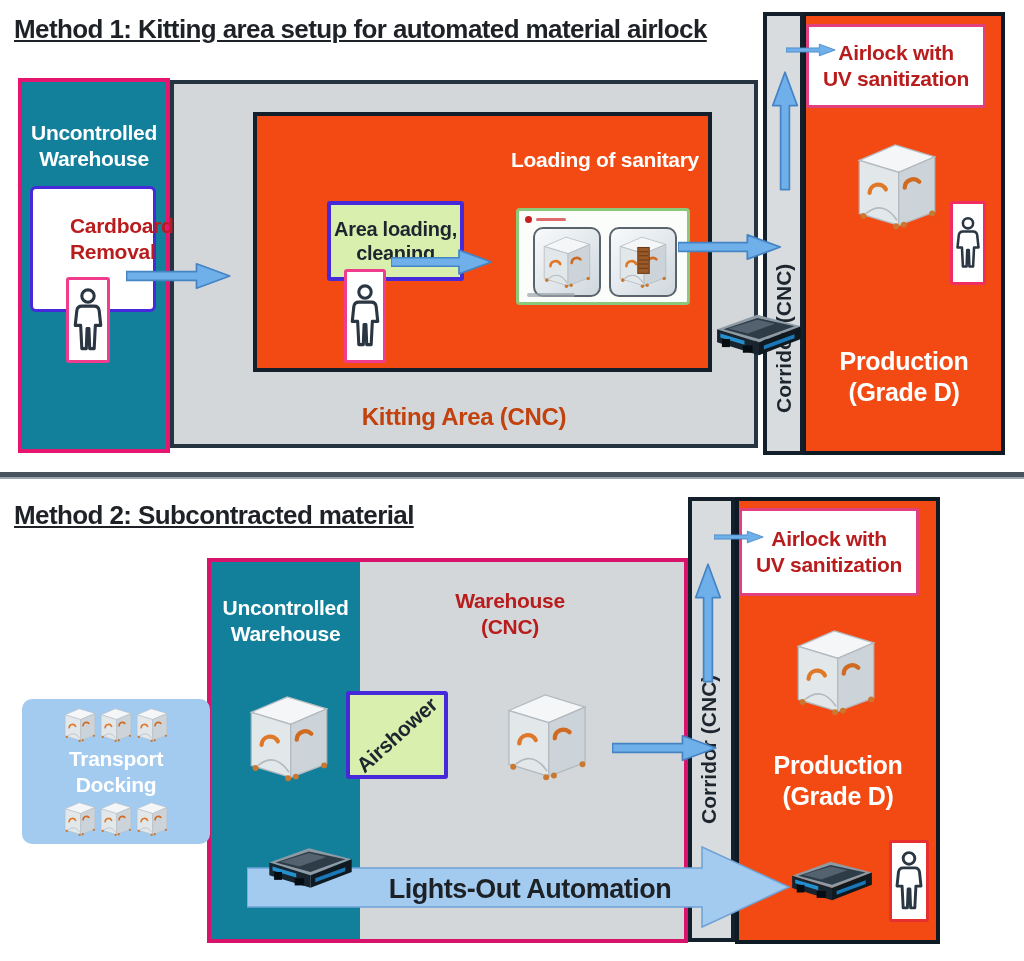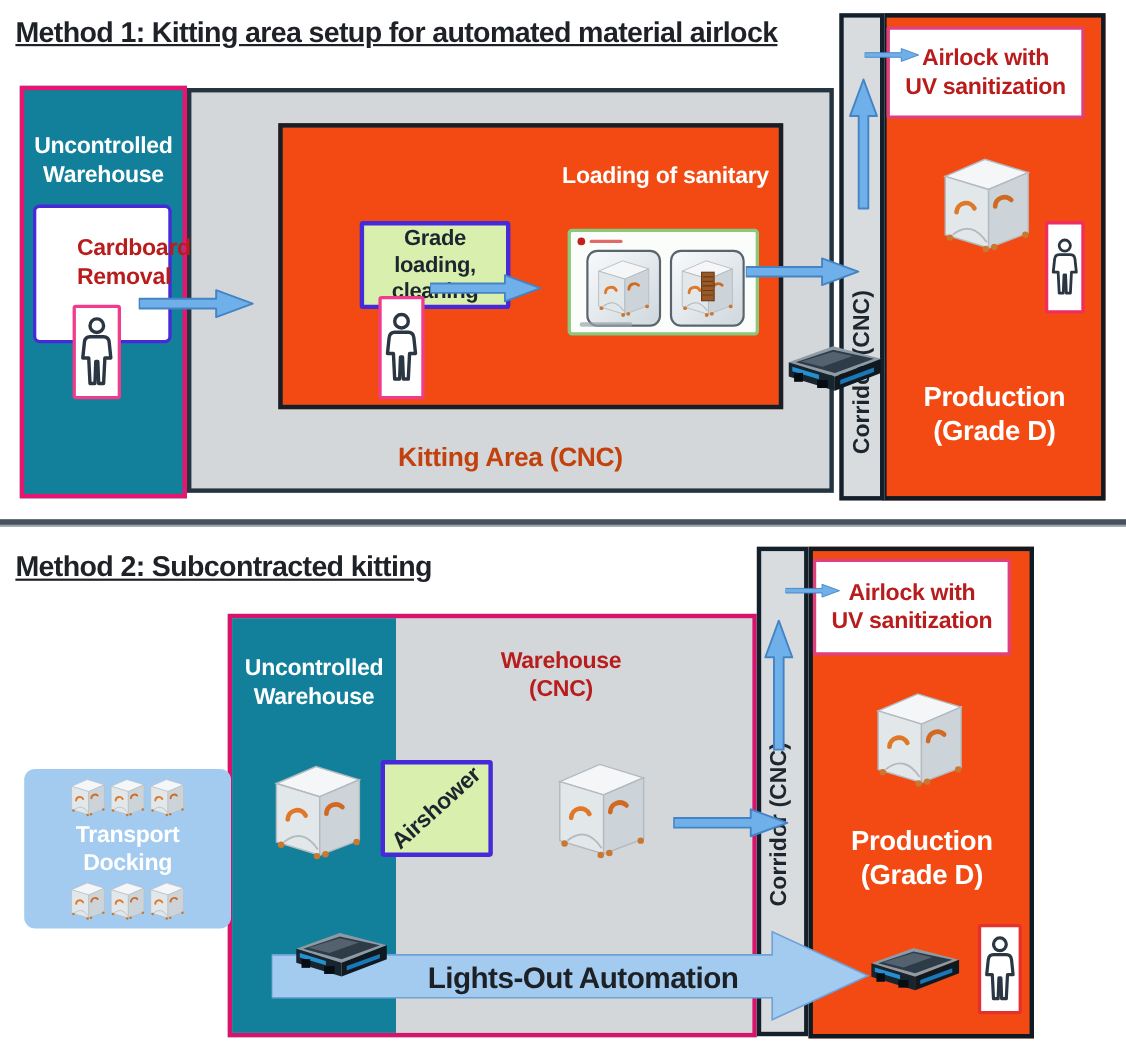--- a/index.html
+++ b/index.html
@@ -132,21 +132,21 @@
           <use href="#sym-person"></use>
         </svg>
     </div>
 
     <svg class="abs arrow" style="left:126px;top:262px;" width="106" height="28" viewBox="0 0 120 32">
         <use href="#sym-arrow-r"></use>
       </svg>
 
     <div class="abs green-box" style="left:327px;top:201px;width:137px;height:80px;box-sizing:border-box;border-width:4px;z-index:3;">
       <div class="lbl-green">
-        <span class="ln">Grade loading,</span>
+        <span class="ln">Area loading,</span>
         <span class="ln">cleaning</span>
       </div>
     </div>
     <div class="abs person-box" style="left:344px;top:269px;width:42px;height:94px;box-sizing:border-box;">
       <svg width="34" height="78" viewBox="0 0 44 84">
           <use href="#sym-person"></use>
         </svg>
     </div>
     <svg class="abs arrow" style="left:391px;top:248px;" width="102" height="28" viewBox="0 0 120 32">
         <use href="#sym-arrow-r"></use>
@@ -206,21 +206,21 @@
     <div class="abs lbl-prod" style="left:806px;top:346px;width:196px;">
       <span class="ln">Production</span>
       <span class="ln">(Grade D)</span>
     </div>
   </div>
 
   <div class="abs divider" style="left:0;top:472px;width:1024px;height:5px;"></div>
 
   <div class="abs" style="left:0;top:477px;width:1024px;height:484px;">
 
-    <div class="abs m-title" style="left:14px;top:23px;">Method 2: Subcontracted kitting</div>
+    <div class="abs m-title" style="left:14px;top:23px;">Method 2: Subcontracted material</div>
 
     <div class="abs gray-box-pink" style="left:207px;top:81px;width:481px;height:385px;box-sizing:border-box;"></div>
     <div class="abs teal-fill" style="left:211px;top:85px;width:149px;height:377px;"></div>
     <div class="abs lbl-white" style="left:213px;top:118px;width:145px;">
       <span class="ln">Uncontrolled</span>
       <span class="ln">Warehouse</span>
     </div>
     <div class="abs lbl-dark" style="left:385px;top:111px;width:250px;">
       <span class="ln">Warehouse</span>
       <span class="ln">(CNC)</span>

